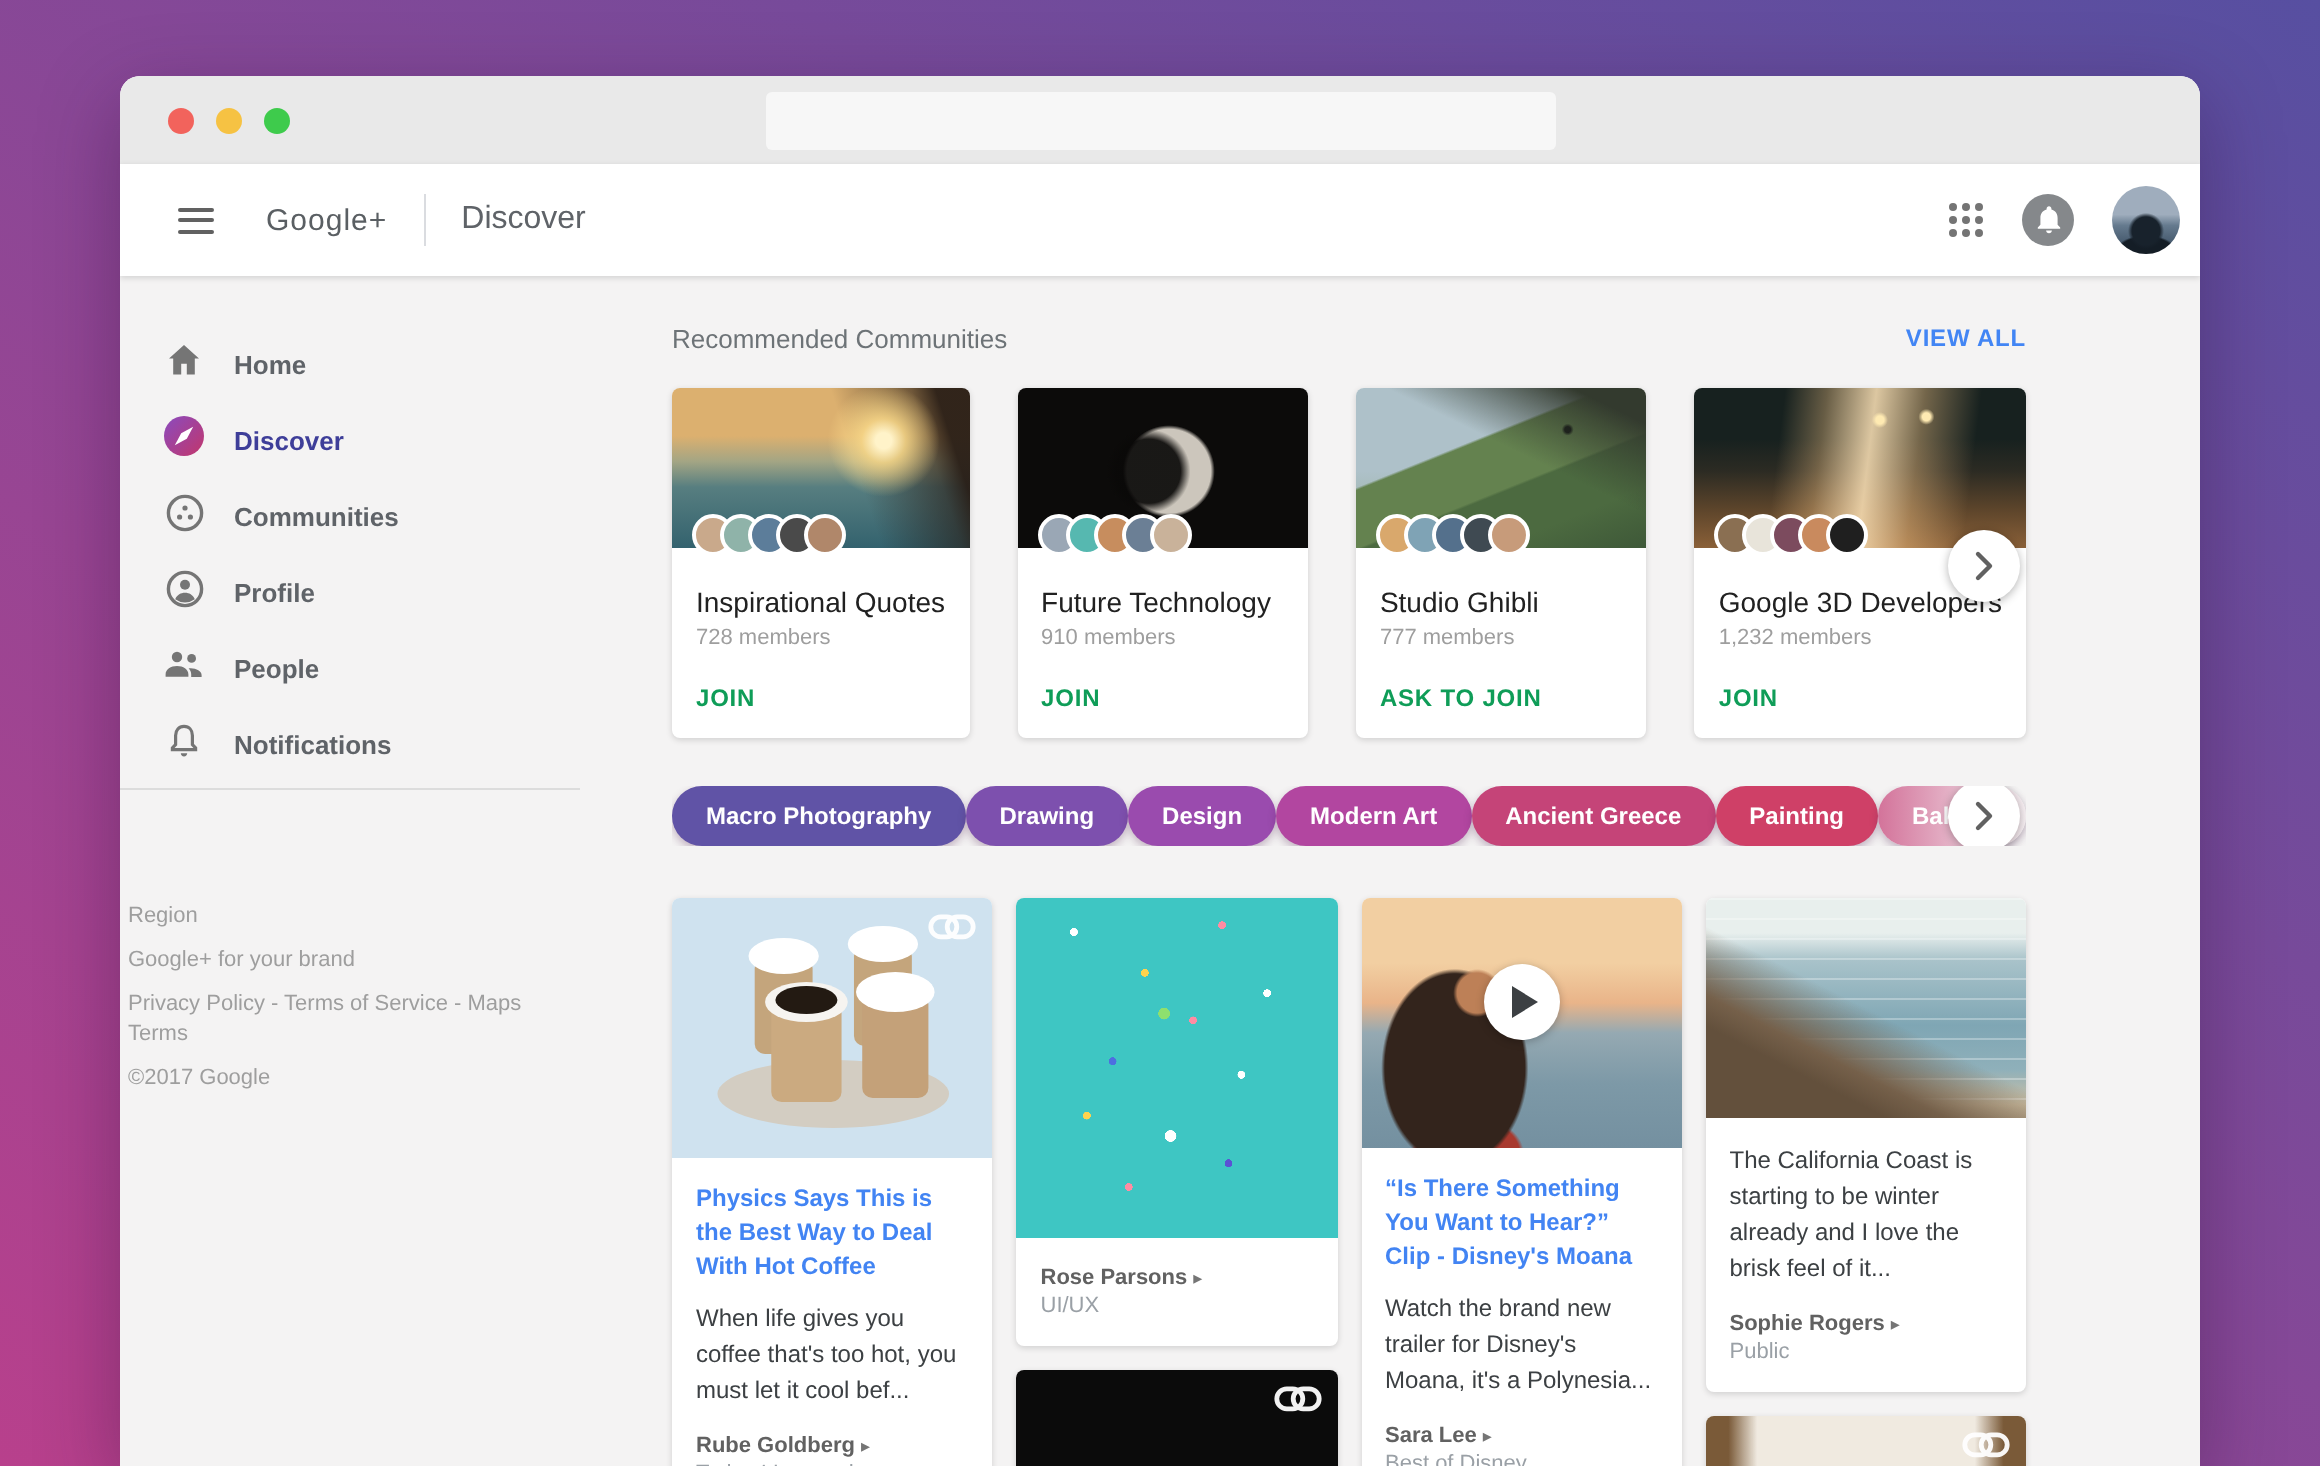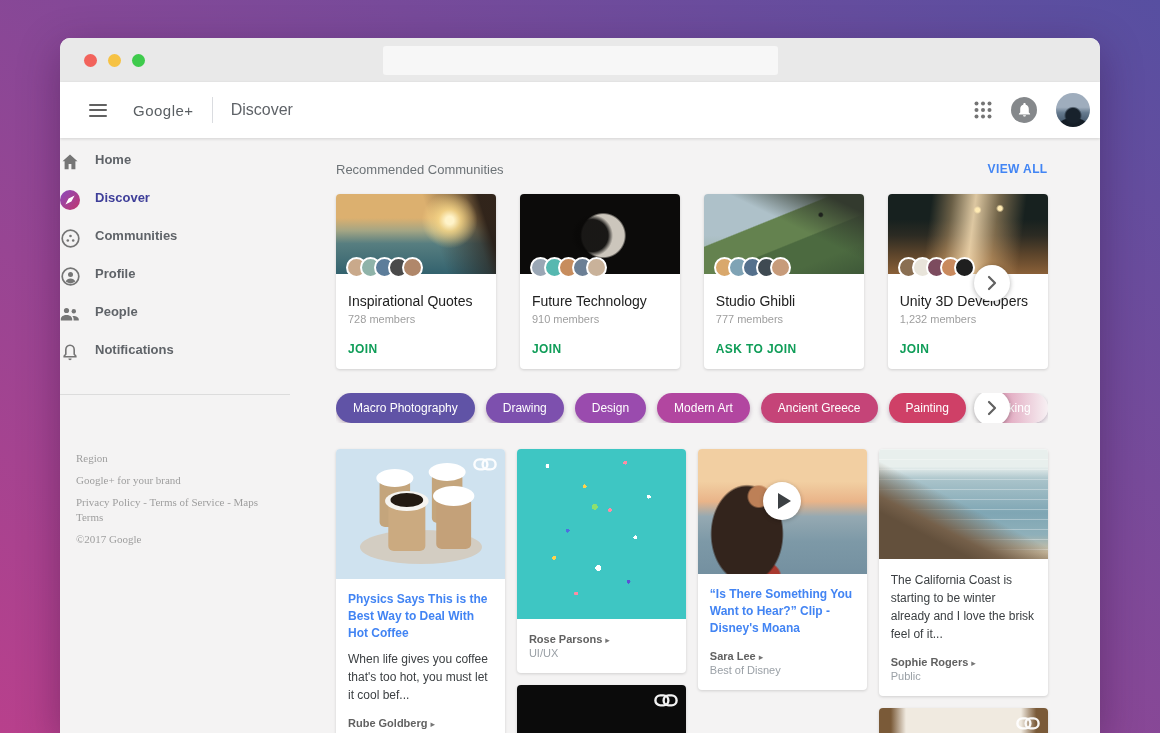--- a/index.html
+++ b/index.html
@@ -37,48 +37,48 @@
   .appbar-right { position:absolute; right:10px; top:0; height:56px; display:flex; align-items:center; gap:19px; }
   .bell-circle { width:26px; height:26px; border-radius:50%; background:#85888b; display:flex; align-items:center; justify-content:center; cursor:pointer; }
   .avatar { width:34px; height:34px; border-radius:50%; cursor:pointer;
     background:
       radial-gradient(circle 8px at 50% 66%, #18222c 0 7px, rgba(24,34,44,0) 9px),
       radial-gradient(ellipse 17px 9px at 50% 96%, #141d26 0 80%, rgba(20,29,38,0) 90%),
       linear-gradient(to bottom,#9fadbd 0 42%,#657a8e 58%,#33465a 100%); }
   
   .content { flex:1; display:flex; background:#f4f3f3; overflow:hidden; }
   .sidebar { flex:0 0 276px; padding-top:14px; }
-  .nav-item { height:38px; display:flex; align-items:flex-start; cursor:pointer; }
+  .nav-item { height:38px; display:flex; align-items:flex-end; padding-left:22px; cursor:pointer; }
   .nav-item .nicon { width:20px; height:20px; display:flex; align-items:center; justify-content:center; }
   .nav-item .nlabel { margin-left:15px; font-size:13px; color:#5f6368; font-weight:bold; }
   .nav-item.active .nlabel { color:#3e3e99; }
   .side-divider { height:1px; background:#dcdcdc; width:230px; margin-top:14px; }
   .side-secondary { margin-top:12px; }
   .side-link { height:39px; display:flex; align-items:center; padding-left:22px; font-size:13px; color:#5f6368; cursor:pointer; }
-  .side-footer { margin-top:56px; padding-left:16px; width:215px; font-size:11px; color:#9e9e9e; line-height:15px;font-family:Liberation Serif, serif; }
+  .side-footer { margin-top:56px; padding-left:4px; width:215px; font-size:11px; color:#9e9e9e; line-height:15px; }
   .side-footer > div { margin-bottom:7px; cursor:pointer; }
   
   .main { flex:1; padding:24px 88px 0 0; position:relative; }
   .rec-header { height:22px; display:flex; align-items:flex-start; justify-content:space-between; margin-bottom:10px; }
   .rec-title { font-size:13px; color:#6d7377; }
   .view-all { font-size:12px; font-weight:bold; color:#4285f4; letter-spacing:.4px; cursor:pointer; }
   .comm-row { position:relative; display:grid; grid-template-columns:repeat(4,1fr); gap:24px; }
   .comm-card { background:#fff; border-radius:4px; box-shadow:0 1px 3px rgba(0,0,0,.15); height:175px; position:relative; }
   .cimg { height:80px; border-radius:4px 4px 0 0; }
   .cavatars { position:absolute; top:63px; left:10px; display:flex; }
   .cavatars span { width:21px; height:21px; border-radius:50%; border:2px solid #fff; background:#bbb; }
   .cavatars span + span { margin-left:-7px; }
   .cname { margin:19px 12px 0 12px; font-size:14px; color:#212121; white-space:nowrap; overflow:hidden; }
   .cmembers { margin:4px 12px 0 12px; font-size:11px; color:#9e9e9e; }
   .caction { position:absolute; left:12px; bottom:13px; font-size:12px; font-weight:bold; color:#0f9d58; letter-spacing:.4px; cursor:pointer; }
   .round-btn { position:absolute; width:36px; height:36px; background:#fff; border-radius:50%;
     box-shadow:0 1px 5px rgba(0,0,0,.3); display:flex; align-items:center; justify-content:center; cursor:pointer; z-index:4; border:none; }
   .comm-next { left:638px; top:71px; }
   
-  .pills-row { margin-top:24px; position:relative; display:flex; gap:11px; height:30px; overflow:hidden; }
+  .pills-row { margin-top:24px; position:relative; display:flex; height:30px; overflow:hidden;font-weight:bold; }
   .pill { height:30px; border-radius:15px; color:#fff; font-size:12px; line-height:30px; padding:0 17px;
     white-space:nowrap; box-shadow:0 2px 4px rgba(80,30,80,.3); cursor:pointer; background:#9b4aae; }
   .pill-fade { background:linear-gradient(to right,#d2higher 0,#fff 100%); }
   .pill.pill-fade { background:linear-gradient(to right,#d3739a 0%, #eccdda 70%, #f7f0f3 100%); }
   .pills-next { left:638px; top:-3px; position:absolute; }
   
   .posts { margin-top:26px; display:grid; grid-template-columns:repeat(4,1fr); gap:12px; align-items:start; }
   .pcol { display:flex; flex-direction:column; gap:12px; }
   .post-card { background:#fff; border-radius:4px; box-shadow:0 1px 3px rgba(0,0,0,.15); position:relative; overflow:hidden; }
   .pmedia { position:relative; }
@@ -320,21 +320,21 @@
         </div>
         <div class="comm-card">
           <div class="cimg m-road"></div>
           <div class="cavatars">
               <span style="background: rgb(138, 111, 82);"></span>
               <span style="background: rgb(232, 228, 218);"></span>
               <span style="background: rgb(124, 75, 94);"></span>
               <span style="background: rgb(201, 138, 94);"></span>
               <span style="background: rgb(31, 31, 31);"></span>
             </div>
-          <div class="cname">Unity 3D Developers</div>
+          <div class="cname">Google 3D Developers</div>
           <div class="cmembers">1,232 members</div>
           <div class="caction">JOIN</div>
         </div>
         <button class="round-btn comm-next">
           <svg width="10" height="16" viewBox="0 0 10 16">
               <polyline points="2,2 8,8 2,14" fill="none" stroke="#616161" stroke-width="2.2" stroke-linecap="round" stroke-linejoin="round"></polyline>
             </svg>
         </button>
       </div>
 
@@ -413,20 +413,21 @@
 
         <div class="pcol">
           <div class="post-card">
             <div class="pmedia m-moana">
               <button class="play-btn">
                   <span class="play-tri"></span>
                 </button>
             </div>
             <div class="ptext">
               <div class="ptitle">“Is There Something You Want to Hear?” Clip - Disney's Moana</div>
+              <div class="pbody">Watch the brand new trailer for Disney's Moana, it's a Polynesia...</div>
               <div class="pauthor"><span>Sara Lee</span><span class="more">▸</span></div>
               <div class="pcommunity">Best of Disney</div>
             </div>
           </div>
 
         </div>
 
         <div class="pcol">
           <div class="post-card">
             <div class="pmedia m-coast"></div>

